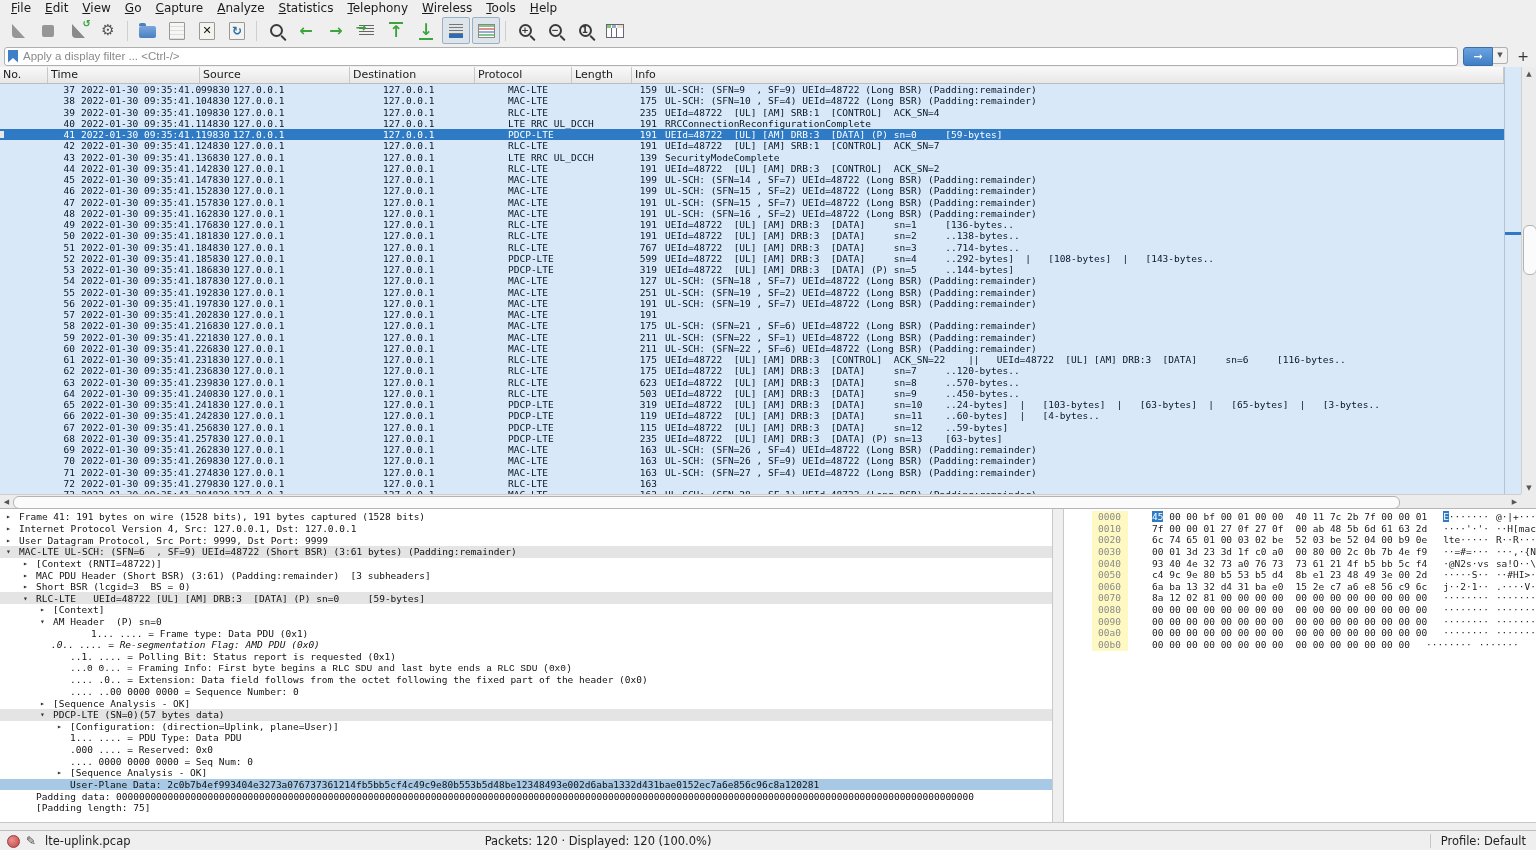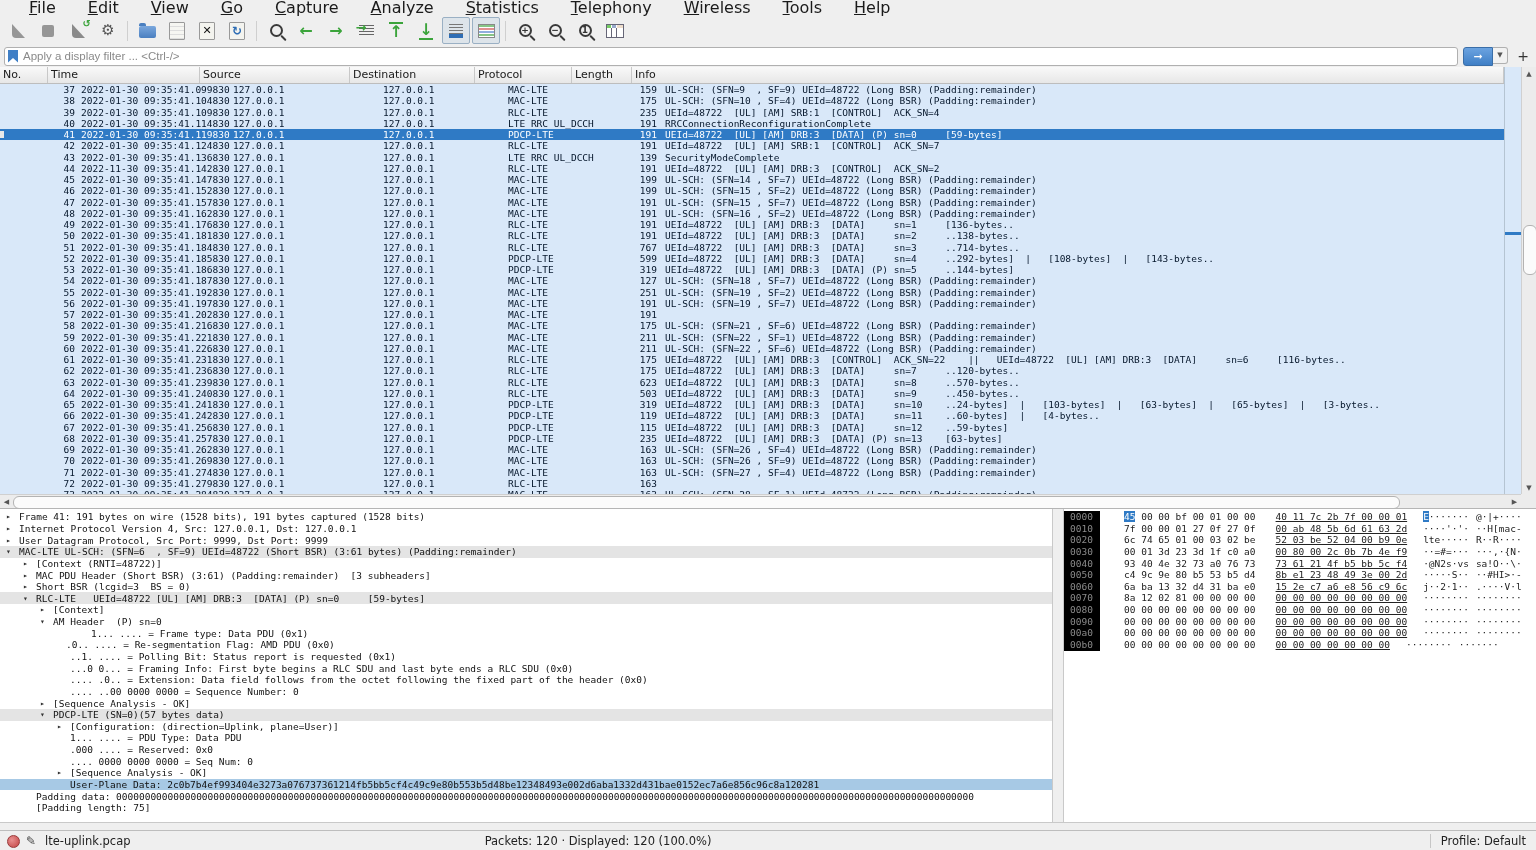--- a/index.html
+++ b/index.html
@@ -1,20 +1,20 @@
 <!DOCTYPE html>
 <html><head>
 <meta charset="utf-8">
 <style>
   html,body{margin:0;padding:0;background:#d8d8d8;}
   #window{position:relative;width:1536px;height:850px;background:#efefef;overflow:hidden;
           font-family:"DejaVu Sans","Liberation Sans",sans-serif;color:#1a1a1a;}
   
   .menubar{position:absolute;top:0;left:0;right:0;height:16px;background:#efefef;display:flex;align-items:center;padding-left:4px;}
-  .menu-item{display:inline-block;font-size:16px;padding:0 7px;line-height:16px;cursor:default;margin-left:18px;}
+  .menu-item{display:inline-block;font-size:12px;padding:0 7px;line-height:16px;cursor:default;}
   .menu-item::first-letter{text-decoration:underline;}
   
   .toolbar{position:absolute;top:16px;left:0;right:0;height:29px;display:flex;align-items:center;padding-left:3px;border-bottom:1px solid #d4d4d4;}
   .tb{width:26px;height:25px;display:flex;align-items:center;justify-content:center;border:1px solid transparent;border-radius:2px;margin:0 1px;position:relative;}
   .tb.pressed{background:#dde4ea;border:1px solid #9ab0c4;}
   .sep{width:1px;height:20px;background:#cfcfcf;margin:0 4px;}
   .fin{width:0;height:0;border-bottom:14px solid #969696;border-right:13px solid transparent;border-bottom-left-radius:4px;}
   .fin.dark{border-bottom-color:#8a8a8a;}
   .sq{width:12px;height:12px;background:#969696;border-radius:2px;}
   .gear{font-size:15px;color:#555;line-height:1;}
@@ -80,23 +80,23 @@
   
   .lower{position:absolute;top:508px;left:0;width:1536px;height:314px;background:#fff;border-top:1px solid #b5b5b5;box-sizing:border-box;}
   .details{position:absolute;top:0;left:0;width:1052px;height:314px;overflow:hidden;background:#fff;padding-top:2px;box-sizing:border-box;}
   .vsplit{position:absolute;top:0;left:1052px;width:12px;height:314px;background:#efefef;border-left:1px solid #c9c9c9;border-right:1px solid #c9c9c9;box-sizing:border-box;}
   .hexpane{position:absolute;top:0;left:1064px;width:472px;height:314px;background:#fff;overflow:hidden;padding-top:2px;box-sizing:border-box;}
   .drow{height:11.65px;display:flex;align-items:center;white-space:pre;font-size:9.5px;color:#111;}
   .drow .arr{width:13px;flex:none;font-size:8px;color:#333;text-align:left;}
   .drow.gray{background:#e4e4e4;}
   .drow.sel{background:#a7c9e5;}
   .hrow{height:11.65px;display:flex;white-space:pre;font-size:9.5px;line-height:11.65px;}
-  .hrow .off{width:36px;flex:none;color:#8a8a8a;background:#000000;padding-left:6px;box-sizing:border-box;}
+  .hrow .off{width:36px;flex:none;color:#8a8a8a;background:#fef9c3;padding-left:6px;box-sizing:border-box;margin-left:28px;}
   .hrow .hx{color:#222;}
-  .hrow .g1{margin-left:24px;} .hrow .g2{margin-left:20px;text-decoration:underline;}
+  .hrow .g1{margin-left:24px;} .hrow .g2{margin-left:12px;}
   .hrow .a1{margin-left:16px;color:#222;} .hrow .a2{margin-left:7px;color:#222;}
   .hexsel{background:#2f7ac5;color:#fff;}
   
   .bstrip{position:absolute;top:822px;left:0;right:0;height:8px;background:#efefef;border-top:1px solid #c9c9c9;}
   .statusbar{position:absolute;top:830px;left:0;right:0;height:20px;background:#efefef;border-top:1px solid #bdbdbd;display:flex;align-items:center;font-size:11.5px;color:#222;}
   .expert{width:13px;height:13px;border-radius:50%;background:radial-gradient(circle at 35% 35%,#e89090,#c24444);border:1px solid #993a3a;margin:0 6px 0 7px;box-sizing:border-box;}
   .pencil{font-size:12px;color:#444;margin-right:9px;}
   .sb-div{width:1px;height:14px;background:#c6c6c6;margin:0 10px;}
   .sb-center{margin:0 auto;}
   .sb-right{margin-left:auto;display:flex;align-items:center;}
@@ -283,21 +283,21 @@
         <span class="c1">43</span>
         <span class="c2">2022-01-30 09:35:41.136830</span>
         <span class="c3">127.0.0.1</span>
         <span class="c4">127.0.0.1</span>
         <span class="c5">LTE RRC UL_DCCH</span>
         <span class="c6">139</span>
         <span class="c7">SecurityModeComplete</span>
       </div>
       <div class="prow">
         <span class="c1">44</span>
-        <span class="c2">2022-11-30 09:35:41.142830</span>
+        <span class="c2">2022-01-30 09:35:41.142830</span>
         <span class="c3">127.0.0.1</span>
         <span class="c4">127.0.0.1</span>
         <span class="c5">RLC-LTE</span>
         <span class="c6">191</span>
         <span class="c7">UEId=48722  [UL] [AM] DRB:3  [CONTROL]  ACK_SN=2</span>
       </div>
       <div class="prow">
         <span class="c1">45</span>
         <span class="c2">2022-01-30 09:35:41.147830</span>
         <span class="c3">127.0.0.1</span>
@@ -604,27 +604,27 @@
         </div>
         <div class="drow" style="padding-left: 40px;">
           <span class="arr">▸</span><span>[Context]</span>
         </div>
         <div class="drow" style="padding-left: 40px;">
           <span class="arr">▾</span><span>AM Header  (P) sn=0</span>
         </div>
         <div class="drow" style="padding-left: 78px;">
           <span class="arr"></span><span>1... .... = Frame type: Data PDU (0x1)</span>
         </div>
-        <div class="drow" style="padding-left: 53px;">
+        <div class="drow" style="padding-left: 38px; font-style: italic;">
           <span class="arr"></span><span>.0.. .... = Re-segmentation Flag: AMD PDU (0x0)</span>
         </div>
         <div class="drow" style="padding-left: 57px;">
           <span class="arr"></span><span>..1. .... = Polling Bit: Status report is requested (0x1)</span>
         </div>
-        <div class="drow" style="padding-left: 57px;">
+        <div class="drow" style="padding-left: 57px; font-family: Liberation Mono, monospace;">
           <span class="arr"></span><span>...0 0... = Framing Info: First byte begins a RLC SDU and last byte ends a RLC SDU (0x0)</span>
         </div>
         <div class="drow" style="padding-left: 57px;">
           <span class="arr"></span><span>.... .0.. = Extension: Data field follows from the octet following the fixed part of the header (0x0)</span>
         </div>
         <div class="drow" style="padding-left: 57px;">
           <span class="arr"></span><span>.... ..00 0000 0000 = Sequence Number: 0</span>
         </div>
         <div class="drow" style="padding-left: 40px;">
           <span class="arr">▸</span><span>[Sequence Analysis - OK]</span>

